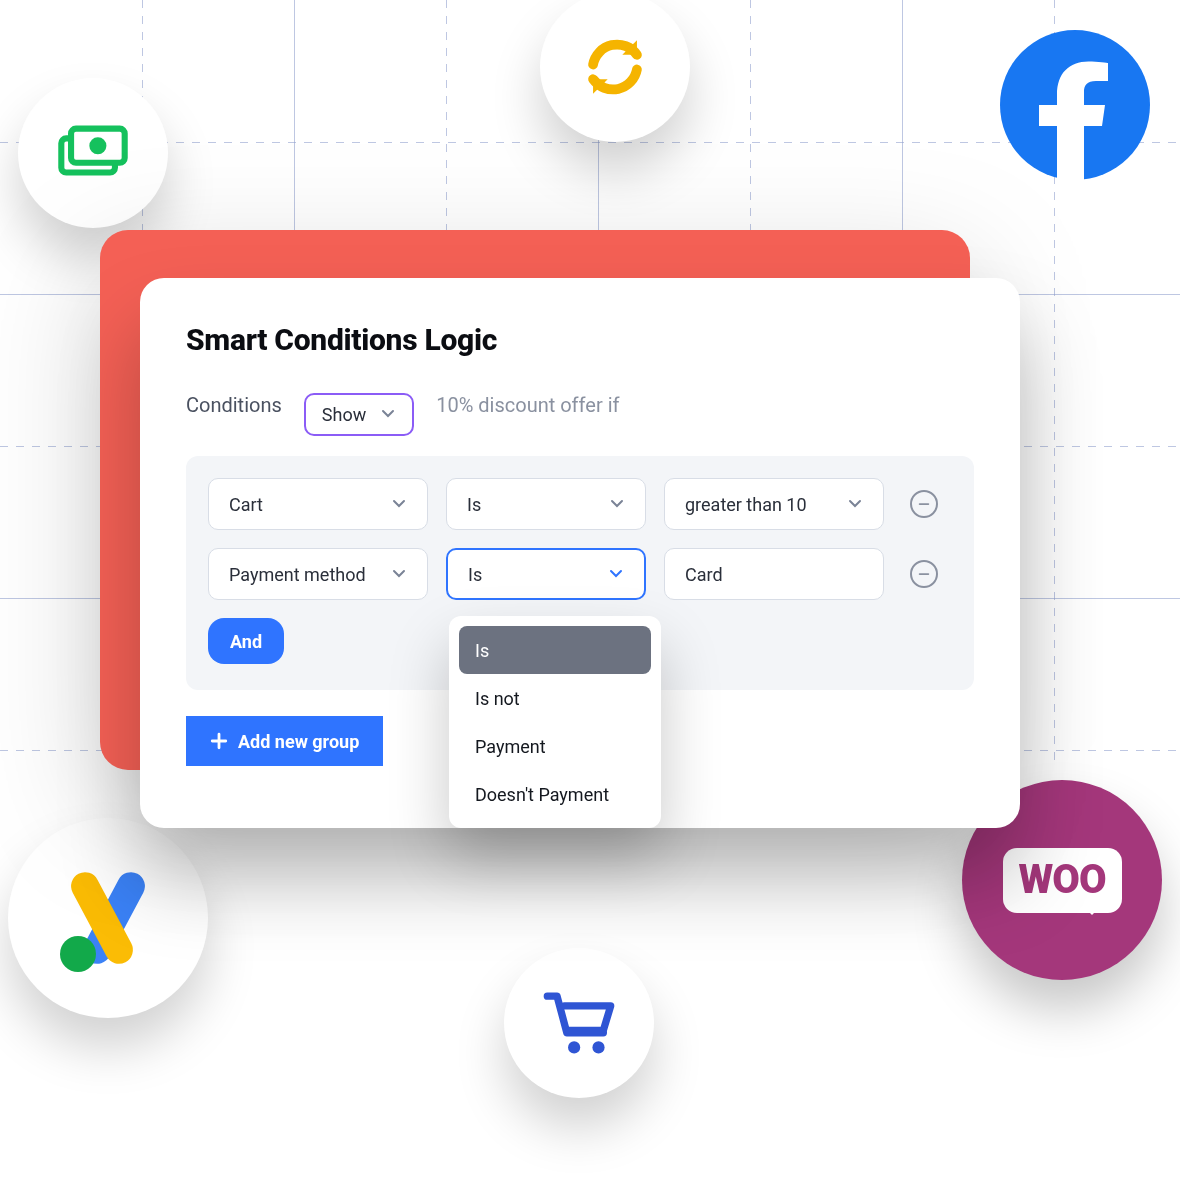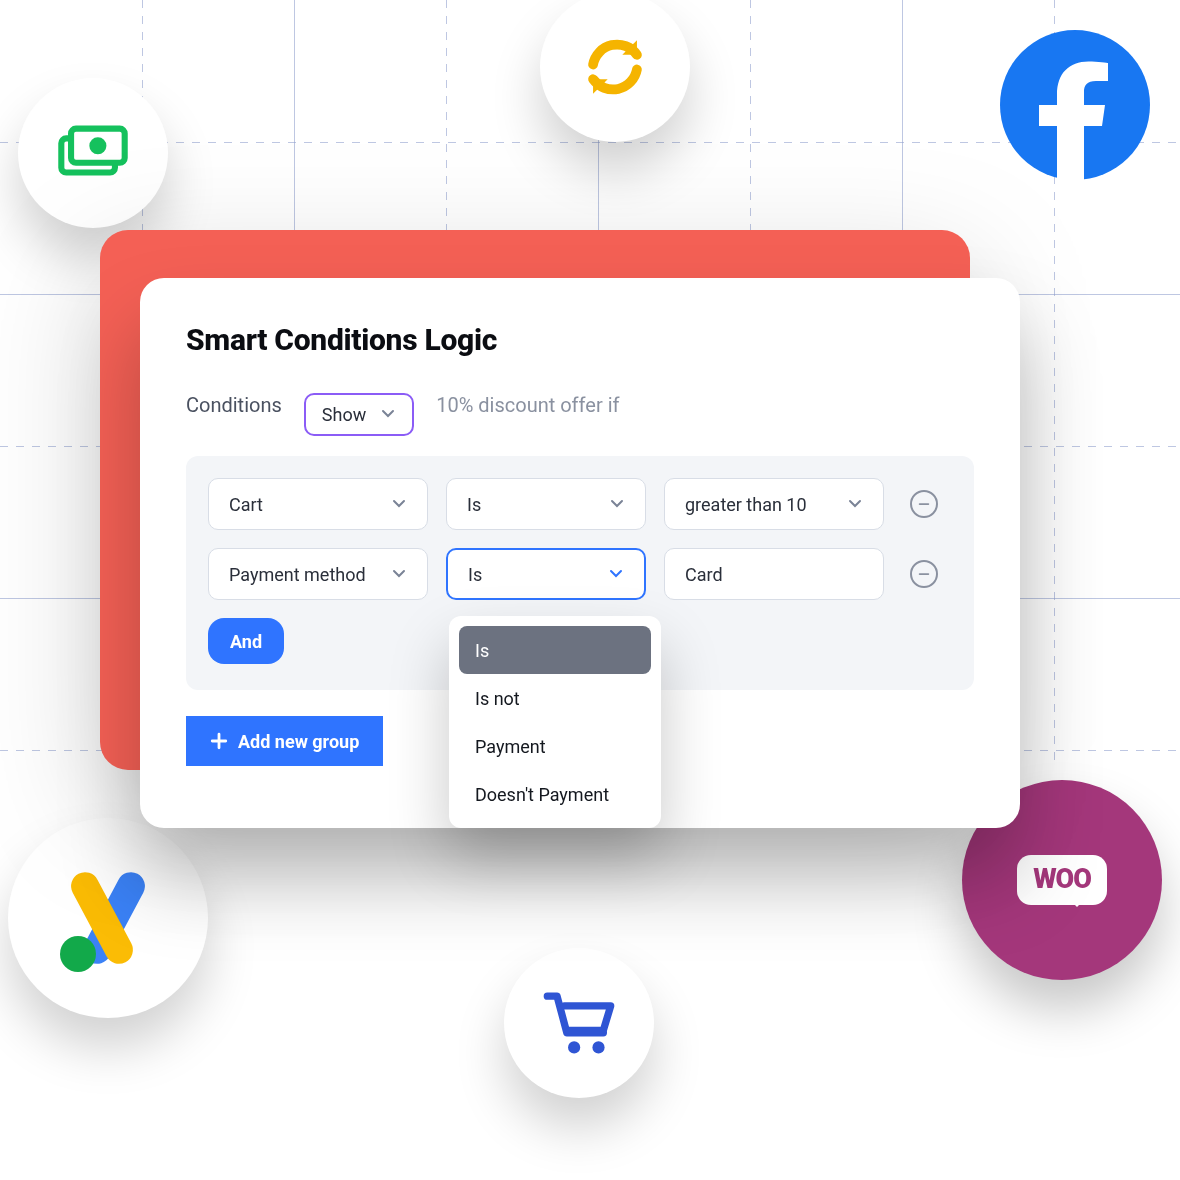--- a/index.html
+++ b/index.html
@@ -131,21 +131,21 @@
   .chip.ads{ left:8px; top:818px; width:200px; height:200px; }
   .chip.ads svg{ width:120px; height:120px; }
   .fb{ position:absolute; right:30px; top:30px; width:150px; height:150px; }
   .woo{
     position:absolute; right:18px; top:780px;
     width:200px; height:200px; border-radius:50%;
     background:#a4377b; display:flex; align-items:center; justify-content:center;
     box-shadow:0 30px 50px rgba(0,0,0,.22);
   }
   .woo .bubble{
-    background:#fff; color:#a4377b; font-weight:900; font-size:27px;
+    background:#fff; color:#a4377b; font-weight:900; font-size:40px;
     padding:8px 16px 10px; border-radius:14px; position:relative; letter-spacing:-1px;
   }
   .woo .bubble::after{
     content:""; position:absolute; bottom:-12px; right:20px;
     border:10px solid transparent; border-top-color:#fff;
   }
 
   .chev svg{width:16px;height:16px;}
 </style>
 </head>

